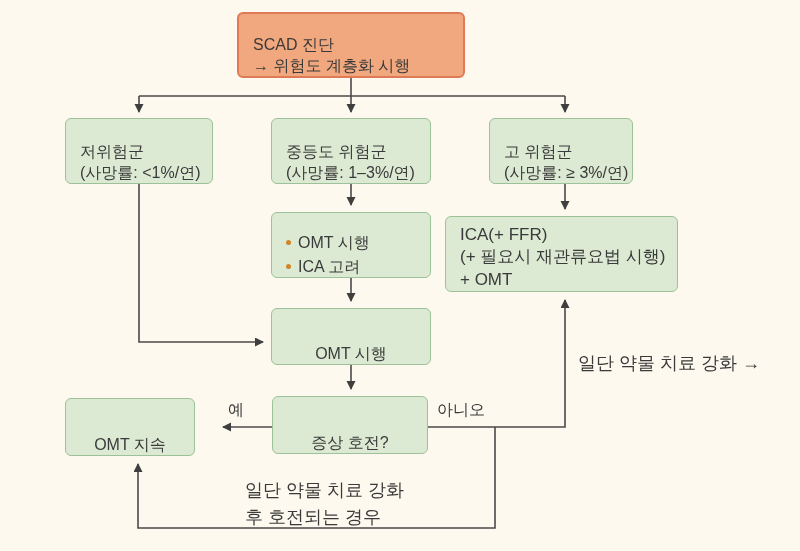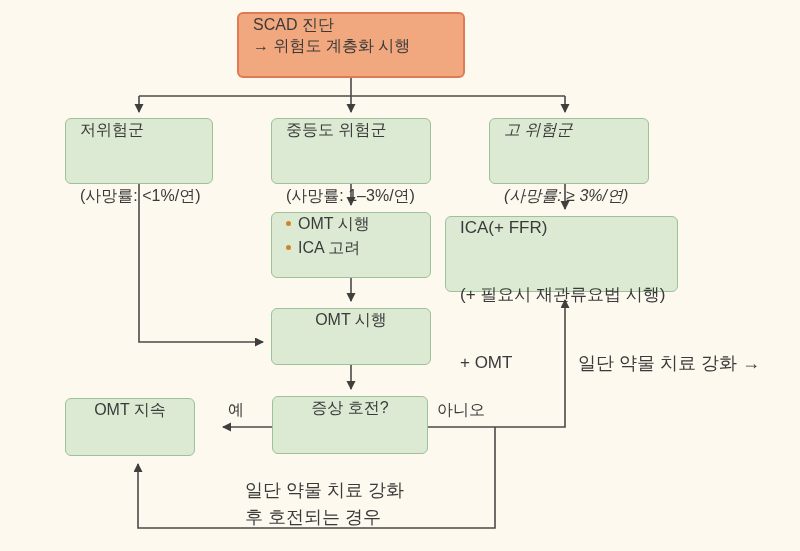--- a/index.html
+++ b/index.html
@@ -18,27 +18,26 @@
   .node{
     position:absolute;
     box-sizing:border-box;
     border-radius:6px;
     font-size:16px;
     font-weight:500;
     line-height:1.32;
     color:#3A3A3A;
     display:flex;
     flex-direction:column;
-    justify-content:flex-start;
+    justify-content:flex-end;
     white-space:nowrap;
   }
   .node.green{
     background:#DCEAD3;
     border:1.5px solid #9DC299;
-    gap:45px;
   }
   .node.orange{
     background:#F2A87E;
     border:2px solid #DE7A55;
   }
   .node .ln{white-space:nowrap;}
   .pad-l{align-items:flex-start;padding-left:14px;padding-right:8px;}
   .cntr{align-items:center;text-align:center;}
   .bullet-row{display:flex;align-items:center;gap:7px;}
   .bullet-dot{
@@ -92,21 +91,21 @@
   <div class="node green pad-l" style="left:65px;top:118px;width:148px;height:66px;">
     <div class="ln">저위험군</div>
     <div class="ln">(사망률: &lt;1%/연)</div>
   </div>
 
   <div class="node green pad-l" style="left:271px;top:118px;width:160px;height:66px;padding-left:14px;">
     <div class="ln">중등도 위험군</div>
     <div class="ln">(사망률: 1–3%/연)</div>
   </div>
 
-  <div class="node green pad-l" style="left:489px;top:118px;width:160px;height:66px;font-style:italic;">
+  <div class="node green pad-l" style="left:489px;top:118px;width:144px;height:66px;">
     <div class="ln">고 위험군</div>
     <div class="ln">(사망률: ≥ 3%/연)</div>
   </div>
 
   <div class="node green pad-l" style="left:271px;top:212px;width:160px;height:66px;gap:3px;">
     <div class="bullet-row">
       <span class="bullet-dot"></span>
       <span class="ln">OMT 시행</span>
     </div>
     <div class="bullet-row">

